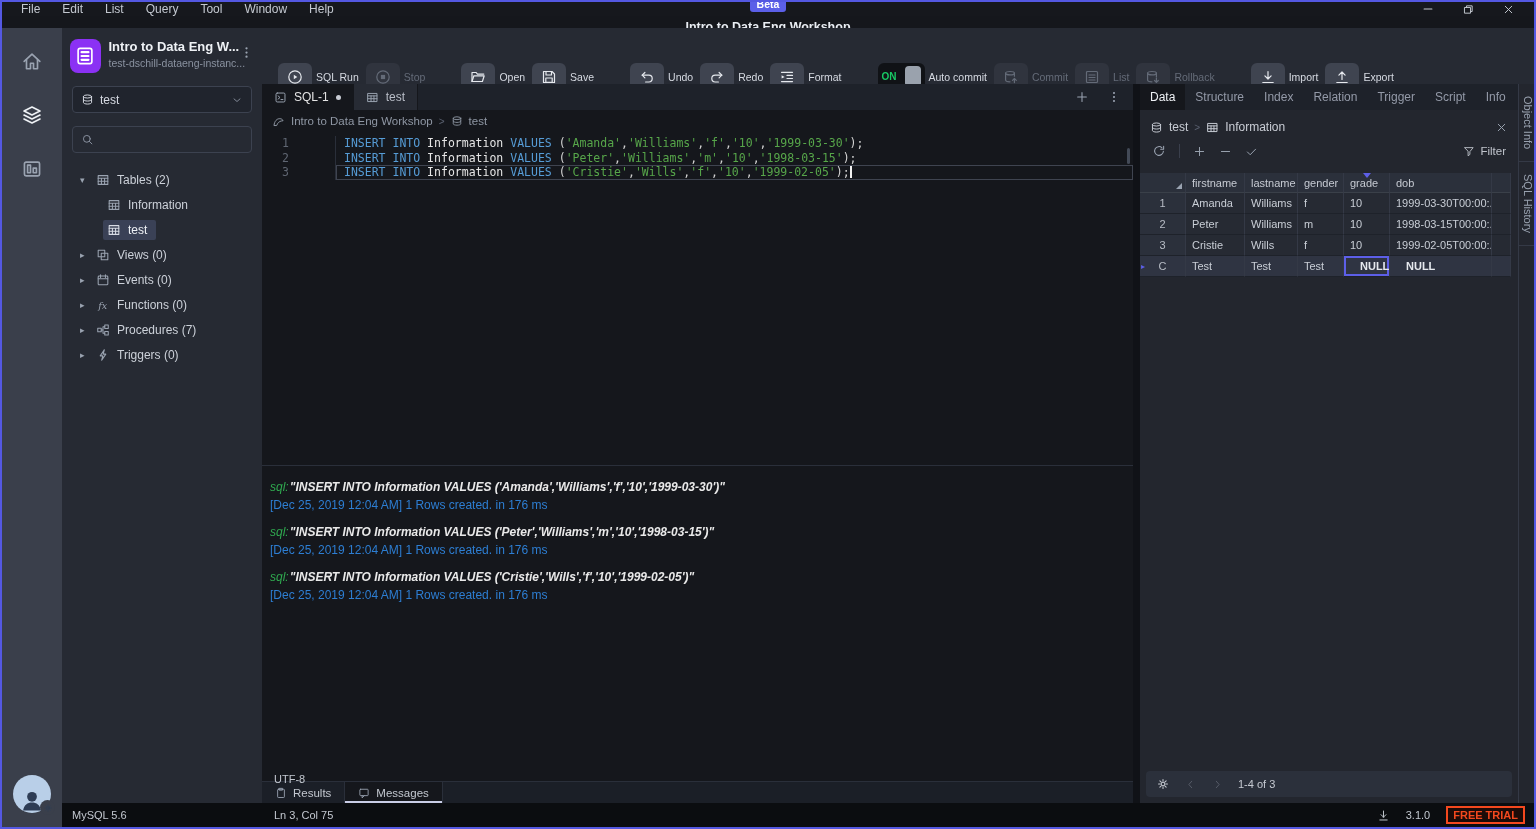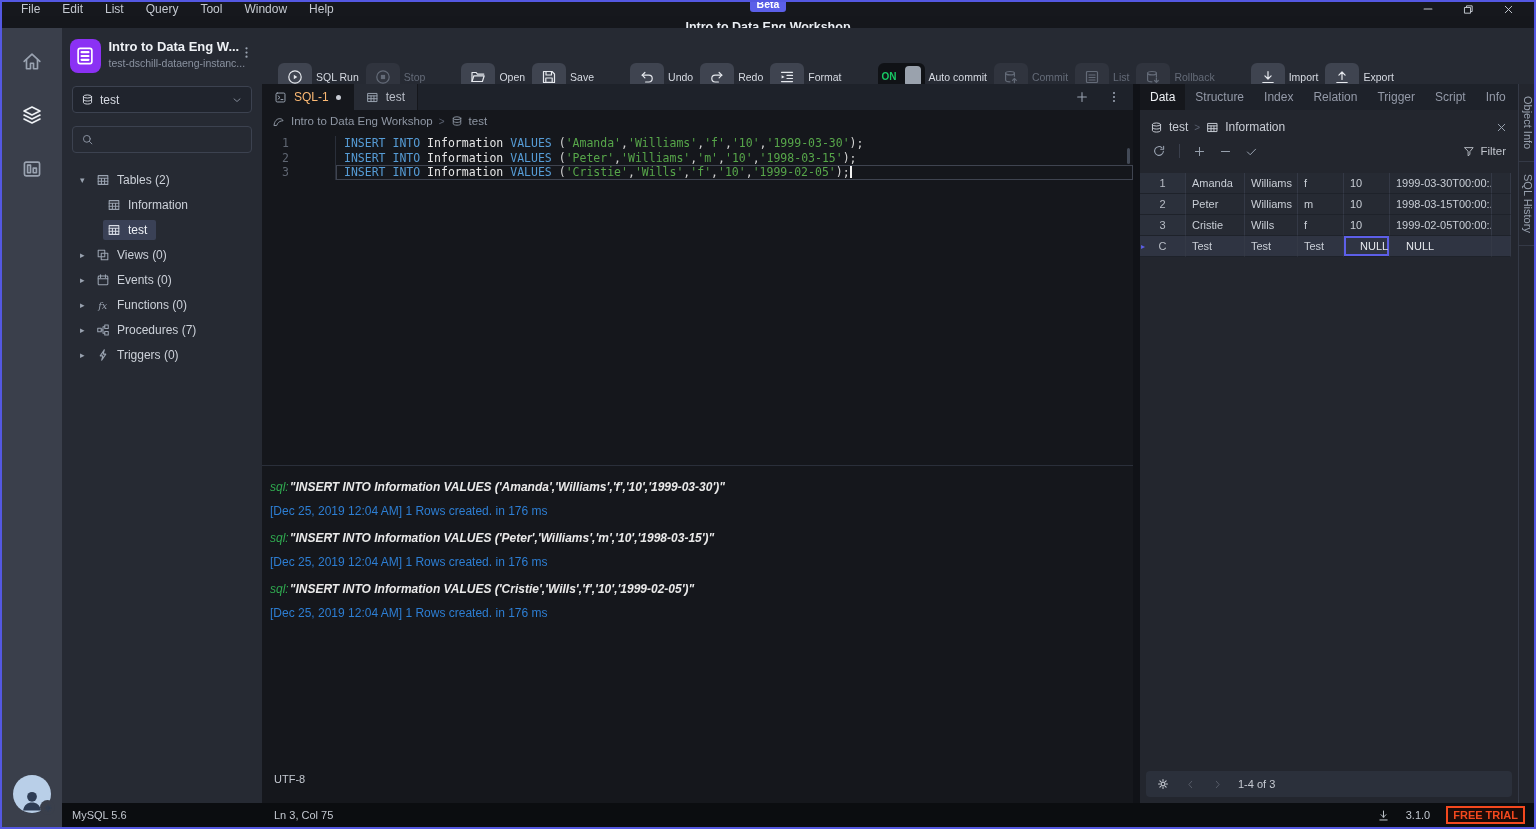--- a/index.html
+++ b/index.html
@@ -61,37 +61,37 @@
   .tbtn.disabled .lbl{color:#646b78;}
   .toggle{width:47px;height:27px;background:#101216;border-radius:6px;display:flex;align-items:center;padding:0 4px;}
   .toggle .on{color:var(--green);font-size:10px;font-weight:bold;}
   .toggle .knob{width:16px;height:21px;background:#9aa2ad;border-radius:4px;margin-left:auto;}
 
   
   .editor-col{position:absolute;left:260px;top:82px;width:871px;bottom:24px;display:flex;flex-direction:column;background:#15171c;}
   .etabs{height:26px;background:#1e222a;display:flex;align-items:stretch;flex:none;}
   .etab{display:flex;align-items:center;gap:7px;padding:0 12px;font-size:12px;color:#b9bec8;background:#272b34;border-right:1px solid #15171c;}
   .etab .ticon{color:#9aa3b1;}
-  .etab.active{background:#15171c;color:#fdba74;}
+  .etab.active{background:#15171c;color:#e5e5e5;}
   .dot{width:5px;height:5px;border-radius:50%;background:#c8ccd4;}
   .etabs-actions{margin-left:auto;display:flex;gap:18px;align-items:center;padding-right:12px;color:#9aa3b1;}
   .ebc{height:22px;display:flex;align-items:center;gap:6px;padding-left:10px;font-size:11.5px;color:#8f97a4;flex:none;}
   .ebc .sep{color:#5a6170;font-size:10px;}
   .code{flex:0 0 334px;border-bottom:1px solid #2a2f3a;padding-top:4px;font-family:"DejaVu Sans Mono",monospace;font-size:11.5px;line-height:14.6px;}
   .cl{display:flex;}
   .ln{width:34px;text-align:right;padding-right:7px;color:#5f6672;flex:none;}
   .ctext{flex:1;padding-left:8px;border-left:1px solid #2a2f3a;white-space:pre;color:#d4d4d4;margin-left:39px;}
   .ctext.cur{box-shadow:inset 0 0 0 1px #3f4450;}
   .kw{color:var(--kw);} .idn{color:#e6e6e6;} .str{color:var(--str);} .pun{color:#d4d4d4;}
   .cursor{display:inline-block;width:2px;height:12px;background:#f0f0f0;vertical-align:-2px;}
   .msgs{flex:1;padding:14px 0 0 8px;font-size:12px;overflow:hidden;}
   .msg{margin-bottom:13px;}
   .msg-q{font-style:italic;font-weight:bold;color:#e9e9e9;}
   .sql-prefix{color:var(--msgGreen);font-weight:normal;margin-right:1px;}
-  .msg-s{color:var(--msgBlue);margin-top:10px;}
+  .msg-s{color:var(--msgBlue);margin-top:4px;}
   .btabs{height:22px;background:#1b1f27;border-top:1px solid #2a2f3a;display:flex;flex:none;}
   .btab{display:flex;align-items:center;gap:6px;padding:0 13px;font-size:11.5px;color:#c3c8d0;border-right:1px solid #2a2f3a;}
   .btab .ticon{color:#9aa3b1;}
   .btab.active{background:#15171c;box-shadow:inset 0 -2px 0 #c9cde6;}
 
   .vdiv{position:absolute;left:1131px;top:82px;width:7px;bottom:24px;background:#101217;}
   .thumb{position:absolute;left:1125px;top:146px;width:3px;height:16px;background:#434a57;border-radius:2px;}
 
   
   .panel{position:absolute;left:1138px;top:82px;width:378px;bottom:24px;background:#23262e;display:flex;flex-direction:column;}
@@ -106,21 +106,21 @@
   .vline{width:1px;height:14px;background:#3a3f4c;}
   .filter{margin-left:auto;display:flex;gap:5px;align-items:center;font-size:11.5px;color:#c0c4cc;}
   .grid{font-size:11px;color:#c9ced6;margin-top:8px;}
   .grow{display:flex;height:21px;}
   .grow.ghead{height:20px;}
   .gcell{border-right:1px solid #343946;border-bottom:1px solid #1e222a;padding:0 6px;display:flex;align-items:center;overflow:hidden;white-space:nowrap;background:#262a33;position:relative;}
   .ghead .gcell{background:#2b303b;border-bottom:1px solid #3a4049;color:#c6cad2;}
   .gcell.gid{justify-content:center;background:#2b303b;color:#b8bdc6;}
   .grow.newrow .gcell{background:#2f3442;}
   .grow.newrow .gcell.gid{background:#2f3442;}
-  .gcell.nullcell{background:#15171c;font-weight:normal;color:#e6e9ee;padding-left:16px;}
+  .gcell.nullcell{background:#15171c;font-weight:bold;color:#e6e9ee;padding-left:16px;}
   .gcell.focus{box-shadow:inset 0 0 0 2px var(--focus);}
   .corner{position:absolute;right:3px;bottom:3px;width:0;height:0;border-left:6px solid transparent;border-bottom:6px solid #9aa3b1;}
   .colmark{position:absolute;top:0;left:50%;transform:translateX(-50%);width:0;height:0;border-left:4px solid transparent;border-right:4px solid transparent;border-top:5px solid var(--focus);}
   .rowmark{position:absolute;left:1px;color:var(--focus);font-size:8px;}
   .pagination{position:absolute;left:6px;right:6px;bottom:6px;height:26px;background:#2b303b;border-radius:4px;display:flex;align-items:center;gap:14px;padding:0 10px;font-size:11px;color:#c6cad2;}
   .pagination .dim{color:#565c68;}
 
   
   .rrail{position:absolute;left:1516px;top:82px;width:20px;bottom:24px;background:#23262e;border-left:1px solid #343946;}
   .rtab{writing-mode:vertical-rl;font-size:11px;color:#9aa3b1;padding:12px 3px;border-bottom:1px solid #343946;white-space:nowrap;}
@@ -539,20 +539,40 @@
           <div class="msg-q"><span class="sql-prefix">sql:</span><span>"INSERT INTO Information VALUES ('Amanda','Williams','f','10','1999-03-30')"</span></div>
           <div class="msg-s">[Dec 25, 2019 12:04 AM] 1 Rows created. in 176 ms</div>
         </div>
         <div class="msg">
           <div class="msg-q"><span class="sql-prefix">sql:</span><span>"INSERT INTO Information VALUES ('Peter','Williams','m','10','1998-03-15')"</span></div>
           <div class="msg-s">[Dec 25, 2019 12:04 AM] 1 Rows created. in 176 ms</div>
         </div>
         <div class="msg">
           <div class="msg-q"><span class="sql-prefix">sql:</span><span>"INSERT INTO Information VALUES ('Cristie','Wills','f','10','1999-02-05')"</span></div>
           <div class="msg-s">[Dec 25, 2019 12:04 AM] 1 Rows created. in 176 ms</div>
+        </div>
+      </div>
+    <div class="btabs" id="btabs">
+        <div class="btab">
+          <span class="ticon">
+            <svg class="icn" width="12" height="12" viewBox="0 0 16 16" fill="none" stroke="currentColor" stroke-width="1.2" stroke-linecap="round" stroke-linejoin="round">
+              <rect x="3.5" y="3" width="9" height="11" rx="1"></rect>
+              <rect x="6" y="1.8" width="4" height="2.4"></rect>
+            </svg>
+          </span>
+          <span>Results</span>
+        </div>
+        <div class="btab active">
+          <span class="ticon">
+            <svg class="icn" width="12" height="12" viewBox="0 0 16 16" fill="none" stroke="currentColor" stroke-width="1.2" stroke-linecap="round" stroke-linejoin="round">
+              <rect x="2.5" y="3" width="11" height="8.5" rx="1"></rect>
+              <path d="M5.5 11.5 v3 l3 -3"></path>
+            </svg>
+          </span>
+          <span>Messages</span>
         </div>
       </div>
   </div>
 
   <div class="vdiv"></div>
   <div class="thumb"></div>
 
   <div class="panel">
     <div class="ptabs" id="ptabs">
         <div class="ptab active">Data</div>
@@ -619,20 +639,31 @@
       <span class="filter">
         <span id="act-filter">
             <svg class="icn" width="12" height="12" viewBox="0 0 16 16" fill="none" stroke="currentColor" stroke-width="1.2" stroke-linecap="round" stroke-linejoin="round">
               <path d="M2.5 3.5 h11 L9.2 8.8 V12.6 L6.8 14.4 V8.8 Z"></path>
             </svg>
           </span>
         <span>Filter</span>
       </span>
     </div>
     <div class="grid" id="grid">
+        <div class="grow ghead">
+          <div class="gcell gid" style="width:46px">
+            <span class="corner"></span>
+          </div>
+          <div class="gcell" style="width:59px">firstname</div>
+          <div class="gcell" style="width:53px">lastname</div>
+          <div class="gcell" style="width:46px">gender</div>
+          <div class="gcell" style="width:46px"><span class="colmark"></span>grade</div>
+          <div class="gcell" style="width:102px">dob</div>
+          <div class="gcell" style="width:19px"></div>
+        </div>
         <div class="grow">
           <div class="gcell gid" style="width:46px">1</div>
           <div class="gcell" style="width:59px">Amanda</div>
           <div class="gcell" style="width:53px">Williams</div>
           <div class="gcell" style="width:46px">f</div>
           <div class="gcell" style="width:46px">10</div>
           <div class="gcell" style="width:102px">1999-03-30T00:00:...</div>
           <div class="gcell" style="width:19px"></div>
         </div>
         <div class="grow">

